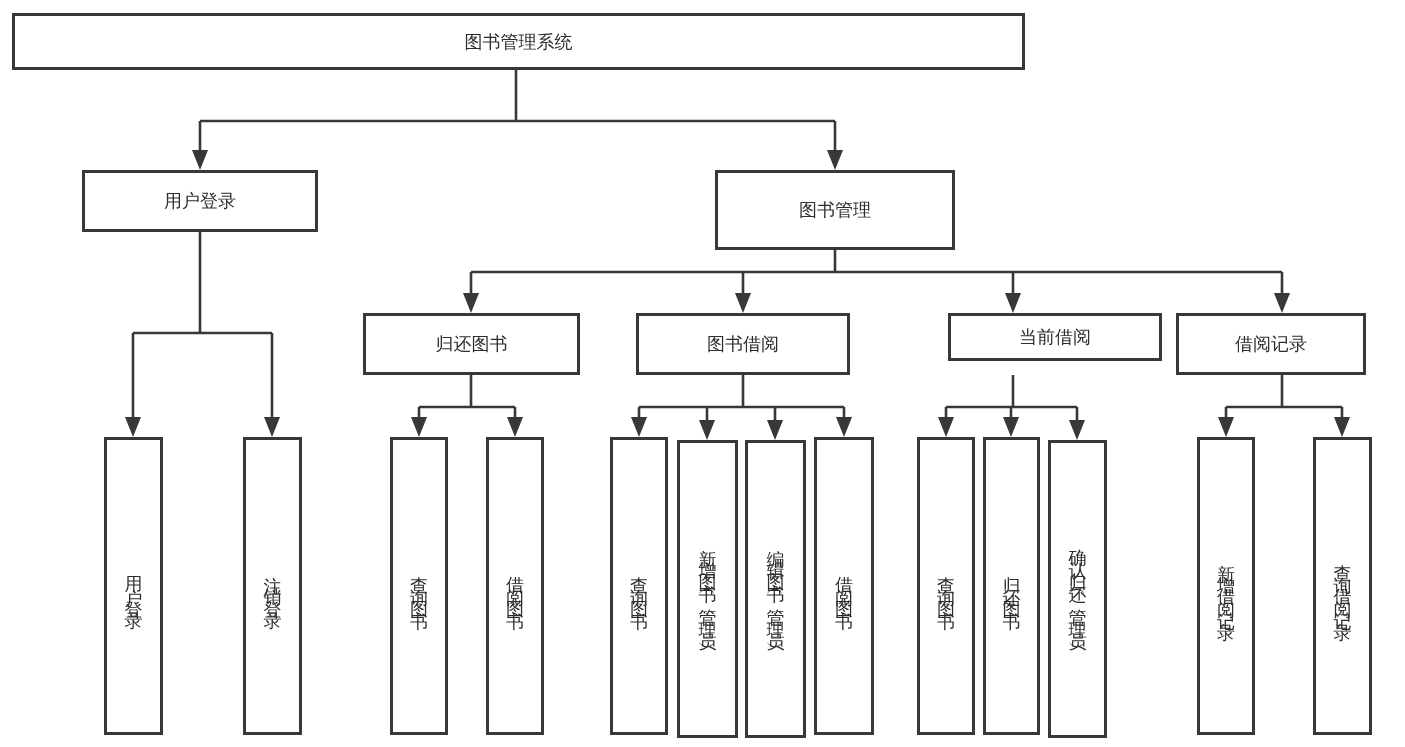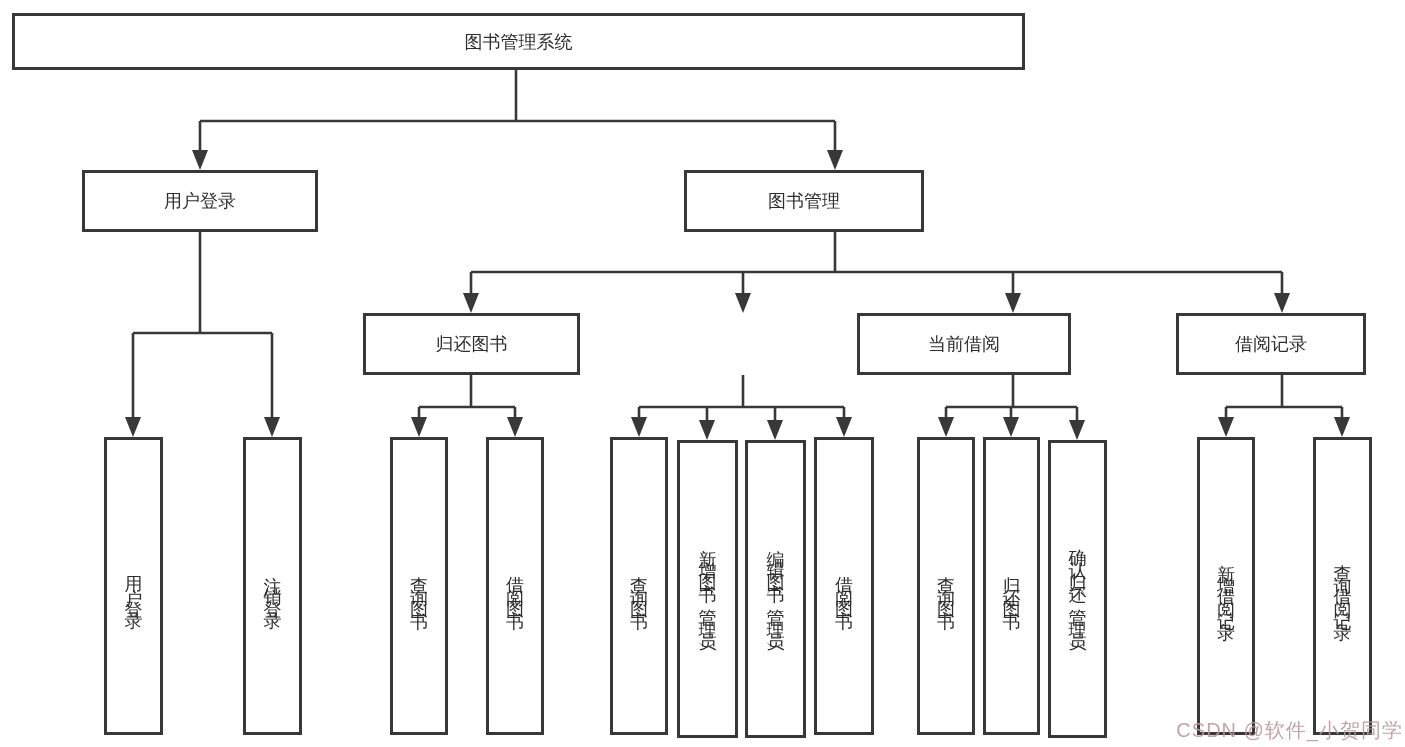--- a/index.html
+++ b/index.html
@@ -89,28 +89,31 @@
     </g>
   </svg>
 
   <div class="box" style="left:12px;top:13px;width:1013px;height:57px">
     <span>图书管理系统</span>
   </div>
 
   <div class="box" style="left:82px;top:170px;width:236px;height:62px">
     <span>用户登录</span>
   </div>
-  <div class="box" style="left:684px;top:170px;width:240px;height:62px">
+  <div class="box" style="left:715px;top:170px;width:240px;height:80px">
     <span>图书管理</span>
   </div>
 
   <div class="box" style="left:363px;top:313px;width:217px;height:62px">
     <span>归还图书</span>
   </div>
-  <div class="box" style="left:857px;top:313px;width:214px;height:62px">
+  <div class="box" style="left:636px;top:313px;width:214px;height:62px">
+    <span>图书借阅</span>
+  </div>
+  <div class="box" style="left:948px;top:313px;width:214px;height:48px">
     <span>当前借阅</span>
   </div>
   <div class="box" style="left:1176px;top:313px;width:190px;height:62px">
     <span>借阅记录</span>
   </div>
 
   <div class="box vbox" style="left:104px;top:437px;width:59px;height:298px">
     <span>用户登录</span>
   </div>
   <div class="box vbox" style="left:243px;top:437px;width:59px;height:298px">
@@ -147,15 +150,14 @@
     <span>确认归还（管理员）</span>
   </div>
 
   <div class="box vbox" style="left:1197px;top:437px;width:58px;height:298px">
     <span>新增借阅记录</span>
   </div>
   <div class="box vbox" style="left:1313px;top:437px;width:59px;height:298px">
     <span>查询借阅记录</span>
   </div>
 
-  <div class="watermark">CSDN @软件_小贺同学</div>
 
 </div>
 
 </body></html>

